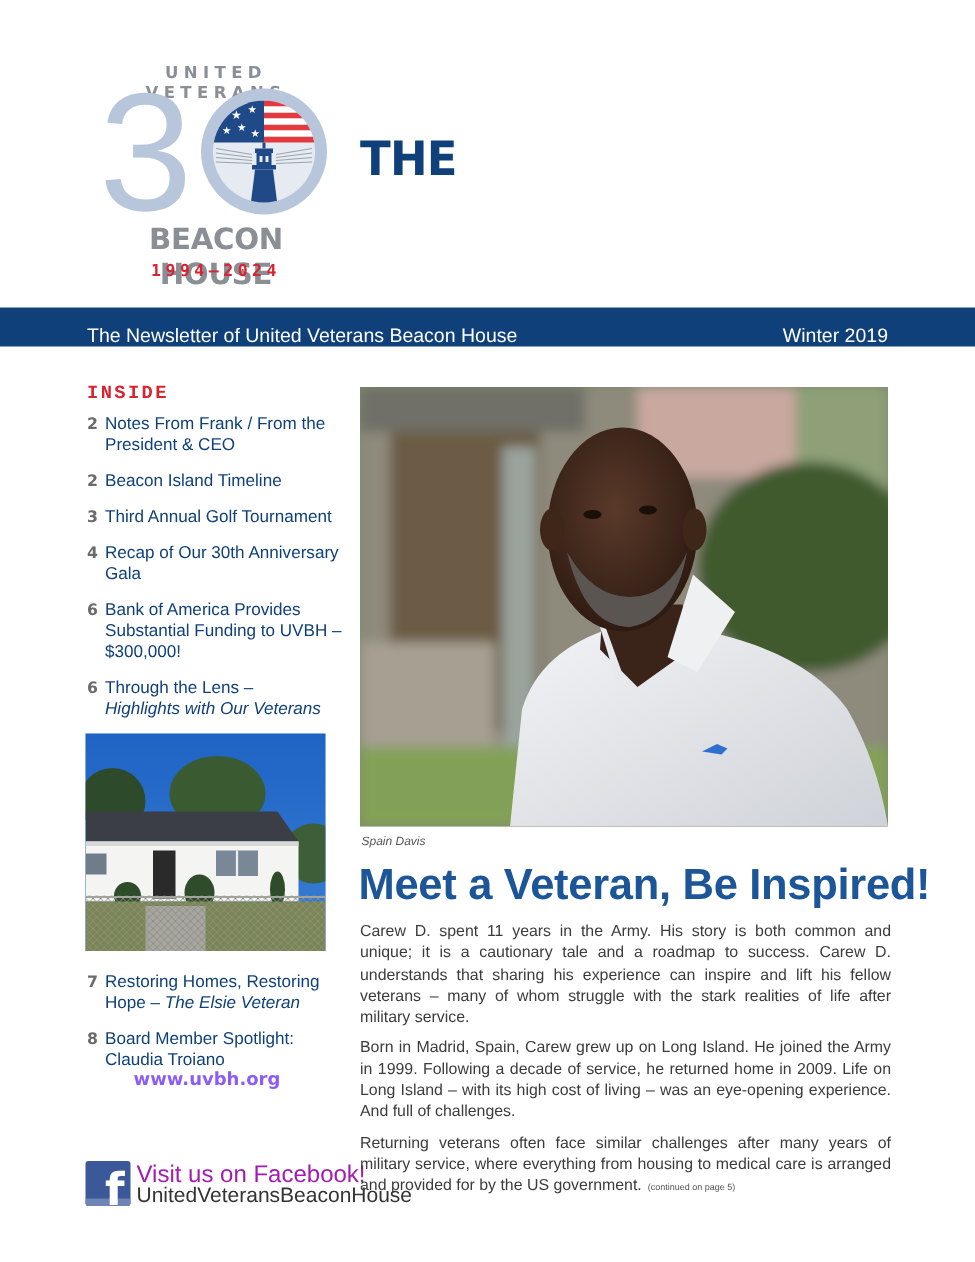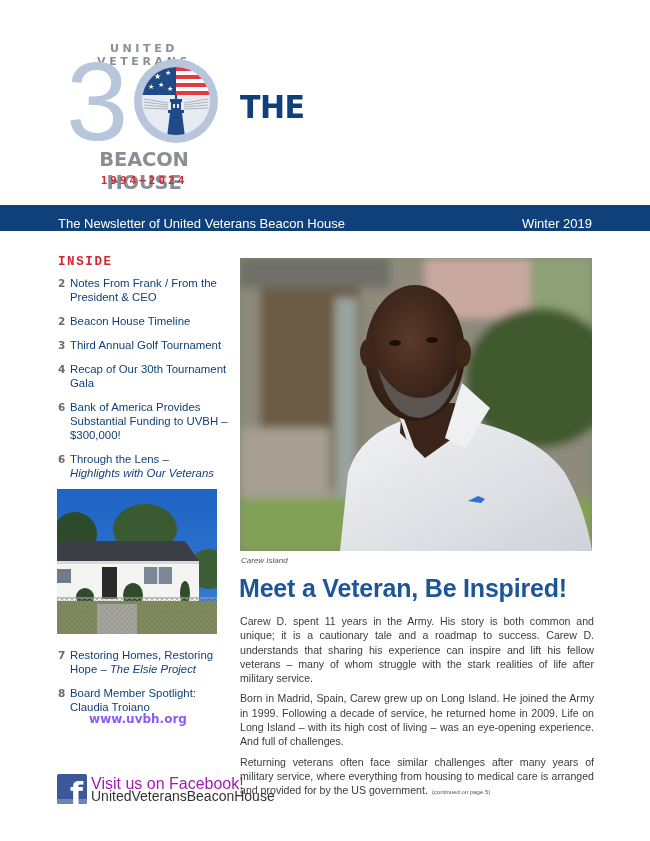--- a/index.html
+++ b/index.html
@@ -54,21 +54,21 @@
   .fb-icon .strip { position: absolute; left: 0; bottom: 0; width: 30px; height: 5px; background: #6d84b4; }
   .fb-text { margin-left: 4px; }
   .fb-line1 { font-size: 16px; color: #a21caf; line-height: 15px; }
   .fb-line2 { font-size: 14px; color: #333; line-height: 11px; }
 
   
   .portrait { position: absolute; left: 240px; top: 258px; width: 352px; height: 293px; overflow: hidden; background: #7d8a6d; }
   .caption { position: absolute; left: 241px; top: 556px; font-size: 8px; font-style: italic; color: #555; }
 
   
-  .headline { position: absolute; left: 239px; top: 574px; font-size: 25px; color: #1d5698; letter-spacing: -0.2px; }
+  .headline { position: absolute; left: 239px; top: 574px; font-size: 29px; color: #1d5698; letter-spacing: -0.2px; }
   .body { position: absolute; left: 240px; top: 614px; width: 354px; font-size: 10.6px; line-height: 14.3px; color: #3c3c3c; text-align: justify; }
   .body p { margin-bottom: 6px; }
   .cont { font-size: 6px; color: #555; margin-left: 4px; }
 </style>
 </head>
 <body>
 
 <div class="logo">
   <div class="logo-top">UNITED VETERANS</div>
   <div class="logo-three">3</div>
@@ -133,29 +133,29 @@
 </div>
 
 <div class="inside-title">INSIDE</div>
 <ul class="toc toc1">
   <li>
       <span class="num">2</span>
       <span class="txt">Notes From Frank / From the President &amp; CEO</span>
     </li>
   <li>
       <span class="num">2</span>
-      <span class="txt">Beacon House Timeline</span>
+      <span class="txt">Beacon Island Timeline</span>
     </li>
   <li>
       <span class="num">3</span>
       <span class="txt">Third Annual Golf Tournament</span>
     </li>
   <li>
       <span class="num">4</span>
-      <span class="txt">Recap of Our 30th Tournament Gala</span>
+      <span class="txt">Recap of Our 30th Anniversary Gala</span>
     </li>
   <li>
       <span class="num">6</span>
       <span class="txt">Bank of America Provides Substantial Funding to UVBH – $300,000!</span>
     </li>
   <li>
       <span class="num">6</span>
       <span class="txt"><span>Through the Lens –</span><br><i>Highlights with Our Veterans</i></span>
     </li>
 </ul>
@@ -188,21 +188,21 @@
     <rect x="0" y="112" width="160" height="33" fill="#7a8650"></rect>
     <rect x="40" y="115" width="40" height="30" fill="#a8a69e"></rect>
     <rect x="0" y="108" width="160" height="37" fill="url(#fence)"></rect>
     <line x1="0" y1="109" x2="160" y2="109" stroke="#a2a49c" stroke-width="1.2"></line>
   </svg>
 </div>
 
 <ul class="toc toc2">
   <li>
       <span class="num">7</span>
-      <span class="txt"><span>Restoring Homes, Restoring Hope –</span> <i>The Elsie Project</i></span>
+      <span class="txt"><span>Restoring Homes, Restoring Hope –</span> <i>The Elsie Veteran</i></span>
     </li>
   <li>
       <span class="num">8</span>
       <span class="txt">Board Member Spotlight: Claudia Troiano</span>
     </li>
 </ul>
 
 <div class="url">www.uvbh.org</div>
 <div class="fb">
   <div class="fb-icon">
@@ -254,20 +254,20 @@
     <ellipse cx="223" cy="95" rx="8" ry="14" fill="#3e2619"></ellipse>
 
     <path d="M138 110 Q150 160 180 160 Q210 155 218 110 Q205 140 180 140 Q155 140 138 110 Z" fill="#5b5552"></path>
 
     <ellipse cx="155" cy="85" rx="6" ry="3" fill="#1b0f0a"></ellipse>
     <ellipse cx="192" cy="82" rx="6" ry="3" fill="#1b0f0a"></ellipse>
 
     <path d="M228 243 L238 238 L245 241 L241 245 Z" fill="#2e6fd0"></path>
   </svg>
 </div>
-<div class="caption">Carew Island</div>
+<div class="caption">Spain Davis</div>
 
 <h1 class="headline">Meet a Veteran, Be Inspired!</h1>
 <div class="body">
   <p>Carew D. spent 11 years in the Army. His story is both common and unique; it is a cautionary tale and a roadmap to success. Carew D. understands that sharing his experience can inspire and lift his fellow veterans – many of whom struggle with the stark realities of life after military service.</p>
   <p>Born in Madrid, Spain, Carew grew up on Long Island. He joined the Army in 1999. Following a decade of service, he returned home in 2009. Life on Long Island – with its high cost of living – was an eye-opening experience. And full of challenges.</p>
   <p><span>Returning veterans often face similar challenges after many years of military service, where everything from housing to medical care is arranged and provided for by the US government.</span><span class="cont">(continued on page 5)</span></p>
 </div>
 
 </body></html>

